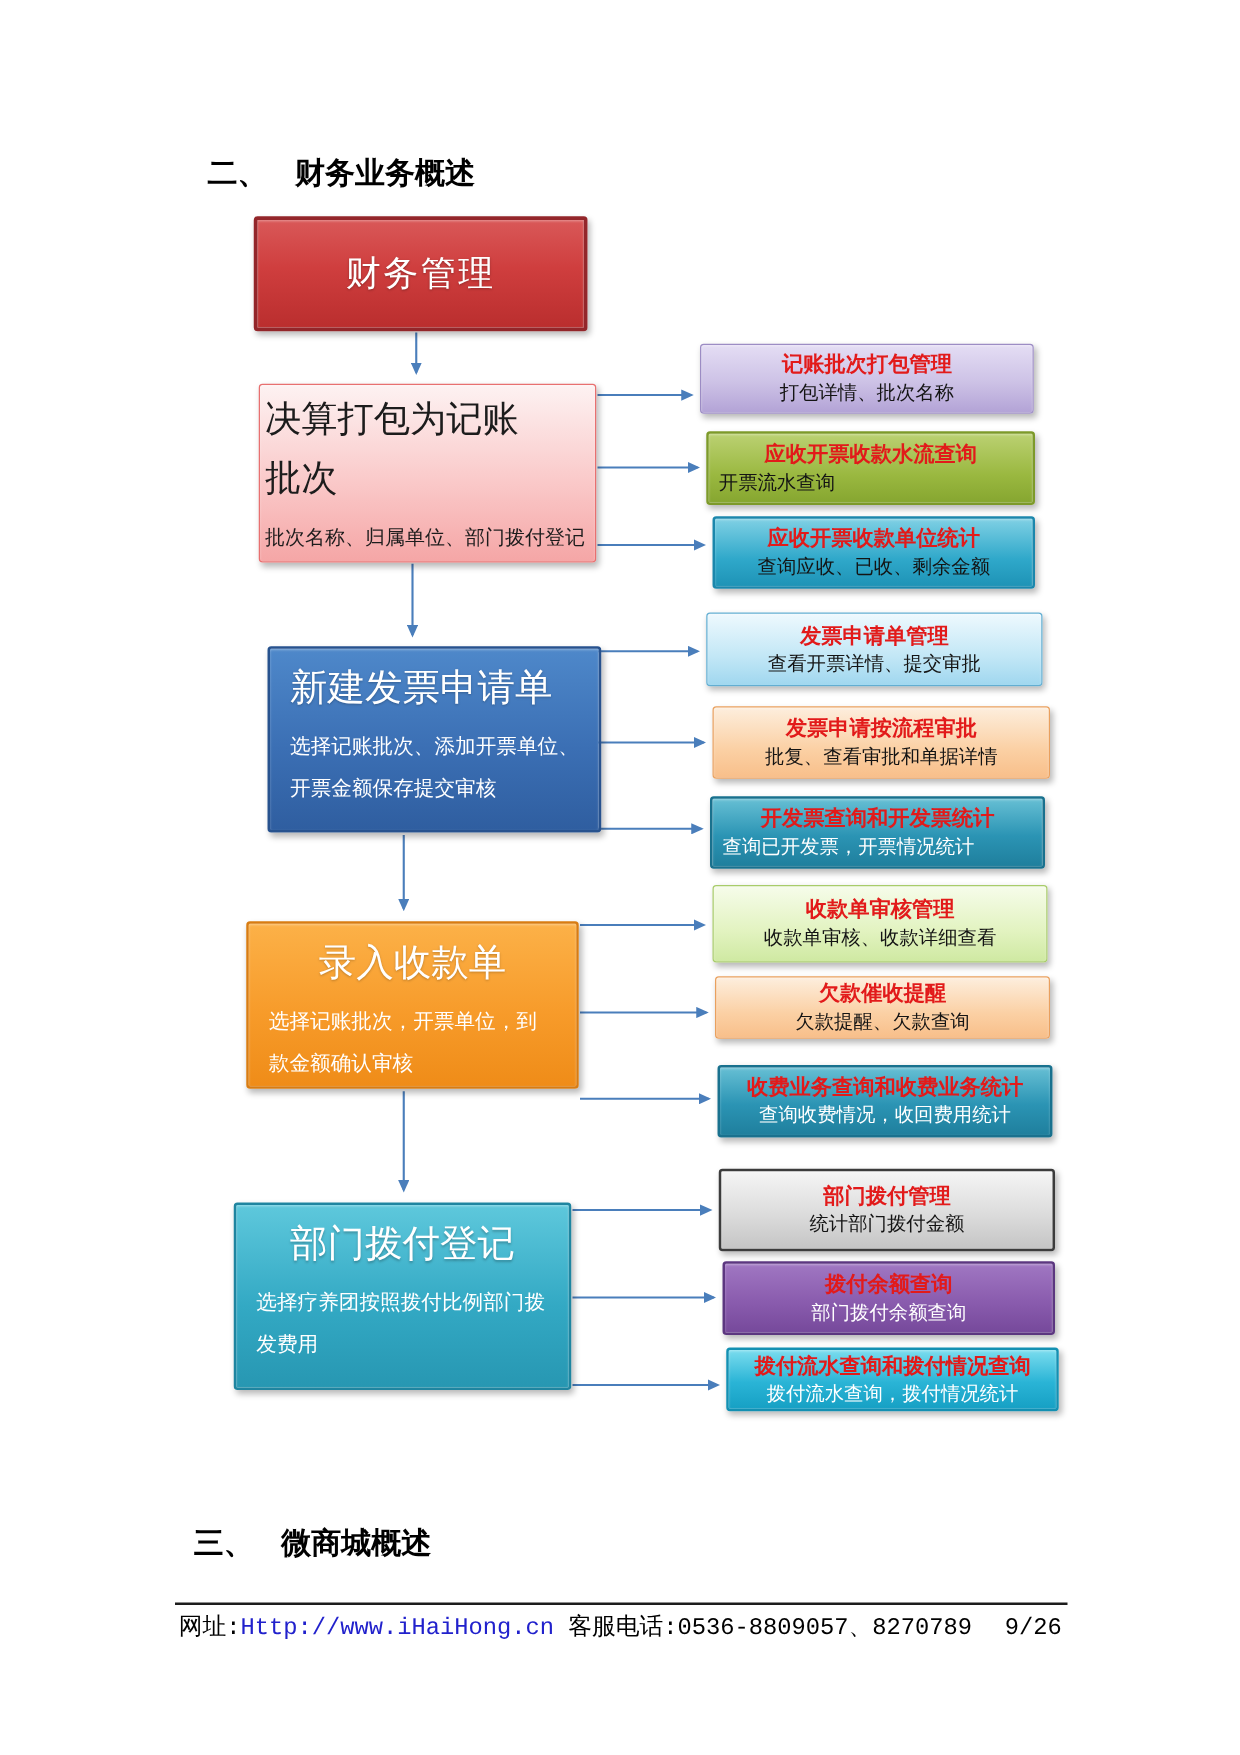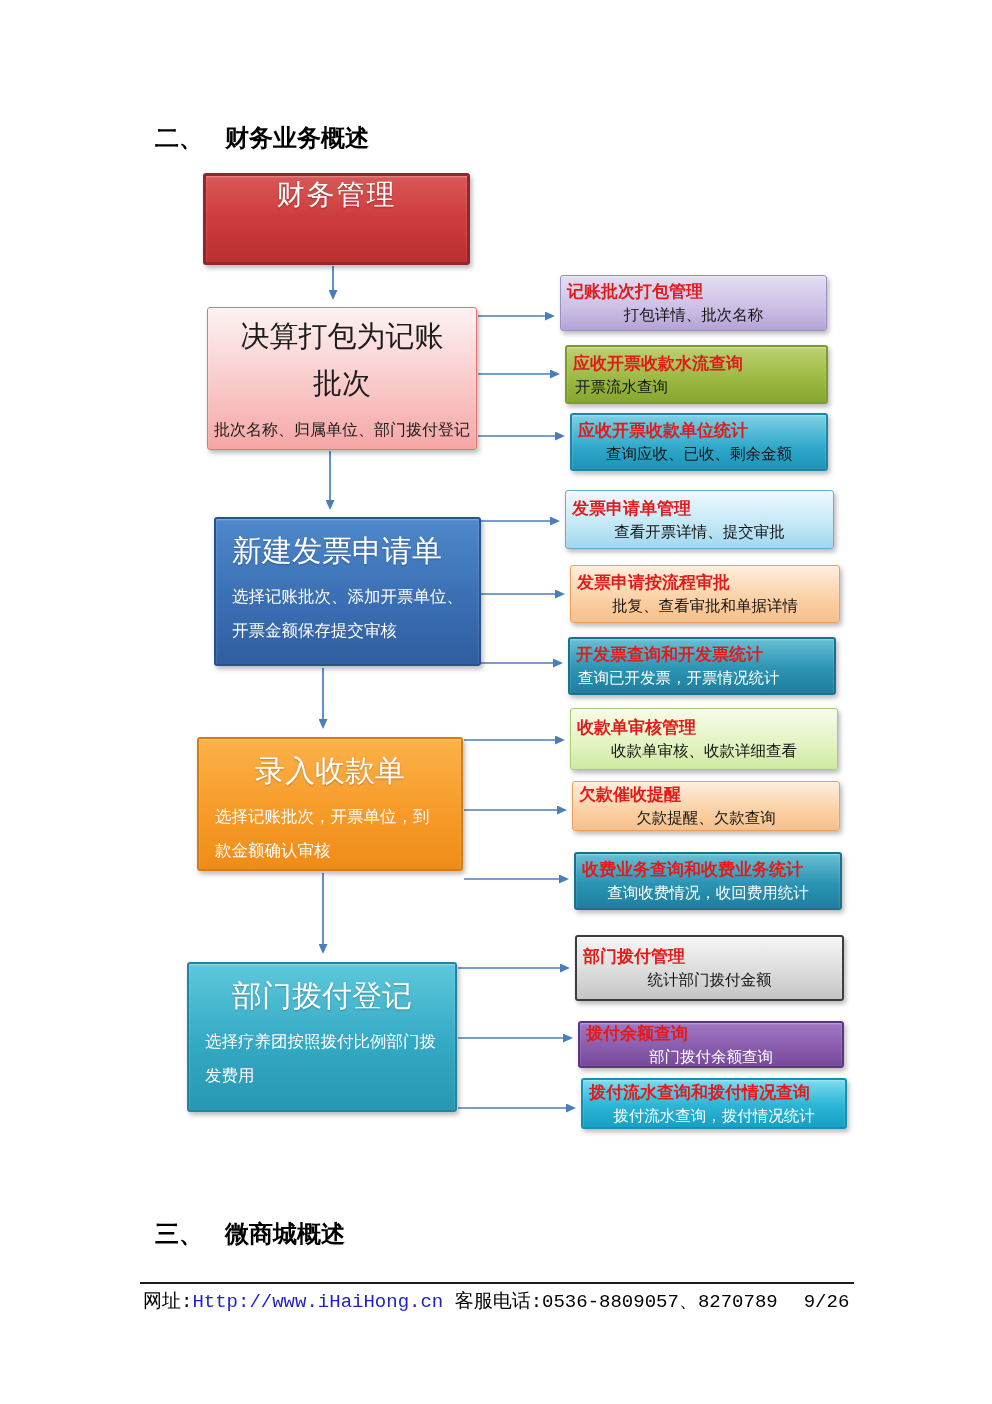--- a/index.html
+++ b/index.html
@@ -4,35 +4,35 @@
 <style>
   html,body{margin:0;padding:0;background:#888;}
   .page{
     position:relative;width:992px;height:1404px;background:#ffffff;
     margin:0 auto;overflow:hidden;
     font-family:"Liberation Serif","DejaVu Serif",serif;
   }
   
   .sec-heading{position:absolute;font-size:24px;font-weight:bold;color:#000;white-space:nowrap;}
   .sec-heading .num{margin-right:22px;}
-  #sec-finance{left:155px;top:122px;}
+  #sec-finance{left:166px;top:122px;}
   #sec-mall{left:155px;top:1218px;}
 
   
   .node{position:absolute;box-sizing:border-box;border-radius:3px;
         box-shadow:2px 3px 5px rgba(0,0,0,.28), inset 0 1px 2px rgba(255,255,255,.35);}
-  .node .title-red{font-weight:bold;line-height:1.25;}
+  .node .title-red{font-weight:bold;text-align:center;line-height:1.25;}
 
   
   .c-red{background:linear-gradient(180deg,#d95858 0%,#cf3e3e 45%,#ba2e2e 100%);border:3px solid #93262a;}
-  .root-node{display:flex;align-items:flex-start;justify-content:center;}
+  .root-node{display:flex;align-items:center;justify-content:center;}
   .root-node .big{color:#fff;font-size:28px;letter-spacing:2px;text-shadow:0 1px 2px rgba(0,0,0,.3);}
 
   .c-pink{background:linear-gradient(180deg,#fdf2f2 0%,#fac9c9 55%,#f5a6a6 100%);border:1px solid #e87070;}
-  .stage-pink{display:flex;flex-direction:column;align-items:center;padding:10px 4px 8px;}
+  .stage-pink{display:flex;flex-direction:column;align-items:flex-start;padding:10px 4px 8px;}
   .stage-pink .l1,.stage-pink .l2{color:#1c1c1c;font-size:29px;line-height:1.28;}
   .stage-pink .l2{margin-top:10px;}
   .stage-pink .sub{margin-top:auto;color:#1c1c1c;font-size:16px;white-space:nowrap;}
 
   .c-blue{background:linear-gradient(180deg,#4e88ca 0%,#3b6fb4 55%,#2f5ea0 100%);border:2px solid #27528e;}
   .c-orange{background:linear-gradient(180deg,#fcb148 0%,#f79b2a 55%,#ef8c18 100%);border:2px solid #d87c12;}
   .c-tealbig{background:linear-gradient(180deg,#5ec8dc 0%,#33a9c4 55%,#2797b2 100%);border:2px solid #1f85a0;}
   .stage{padding:12px 16px 8px;color:#fff;}
   .stage .h{font-size:30px;line-height:1.3;text-shadow:0 1px 2px rgba(0,0,0,.25);}
   .stage .h.center{text-align:center;}
@@ -67,21 +67,21 @@
   #f0{left:560px;top:275px;width:267px;height:56px;}
   #f1{left:565px;top:345px;width:263px;height:59px;}
   #f2{left:570px;top:413px;width:258px;height:58px;}
   #f3{left:565px;top:490px;width:269px;height:59px;}
   #f4{left:570px;top:565px;width:270px;height:58px;}
   #f5{left:568px;top:637px;width:268px;height:58px;}
   #f6{left:570px;top:708px;width:268px;height:62px;}
   #f7{left:572px;top:781px;width:268px;height:50px;}
   #f8{left:574px;top:852px;width:268px;height:58px;}
   #f9{left:575px;top:935px;width:269px;height:66px;}
-  #f10{left:578px;top:1009px;width:266px;height:47px;margin-top:12px;}
+  #f10{left:578px;top:1009px;width:266px;height:59px;}
   #f11{left:581px;top:1078px;width:266px;height:51px;}
 
   
   .connectors{position:absolute;left:0;top:0;width:992px;height:1404px;pointer-events:none;}
 
   
   .footer-rule{position:absolute;left:140px;top:1282px;width:714px;border-top:2px solid #1c1c1c;}
   .footer{position:absolute;left:143px;top:1288px;width:716px;
           font-family:Liberation Mono, monospace;
           font-size:19px;color:#000;white-space:nowrap;}

